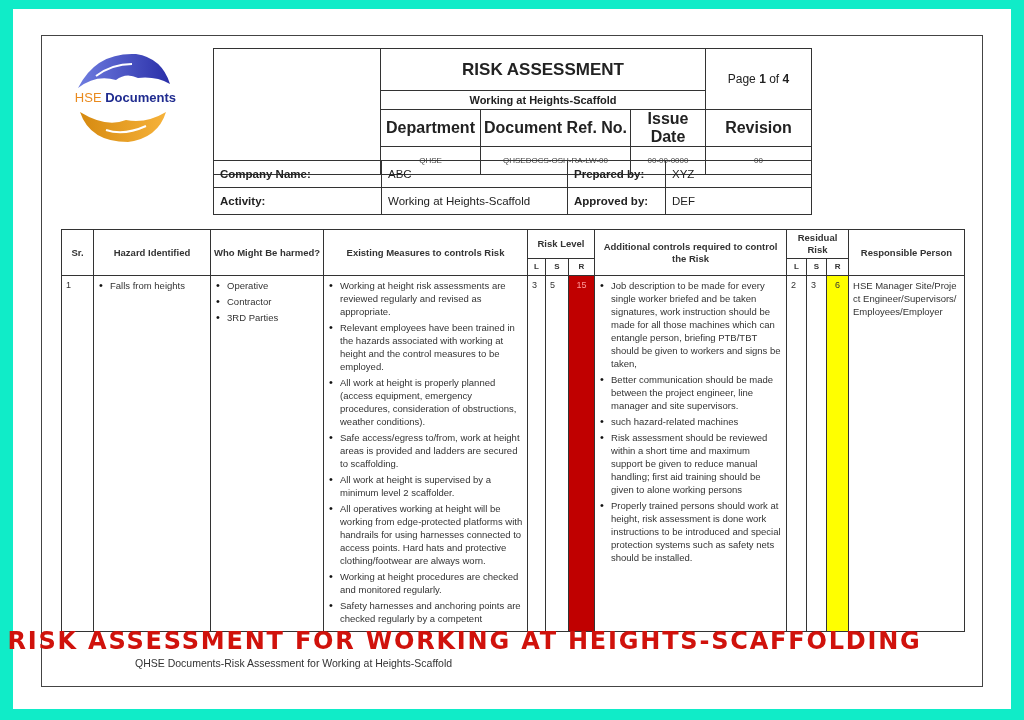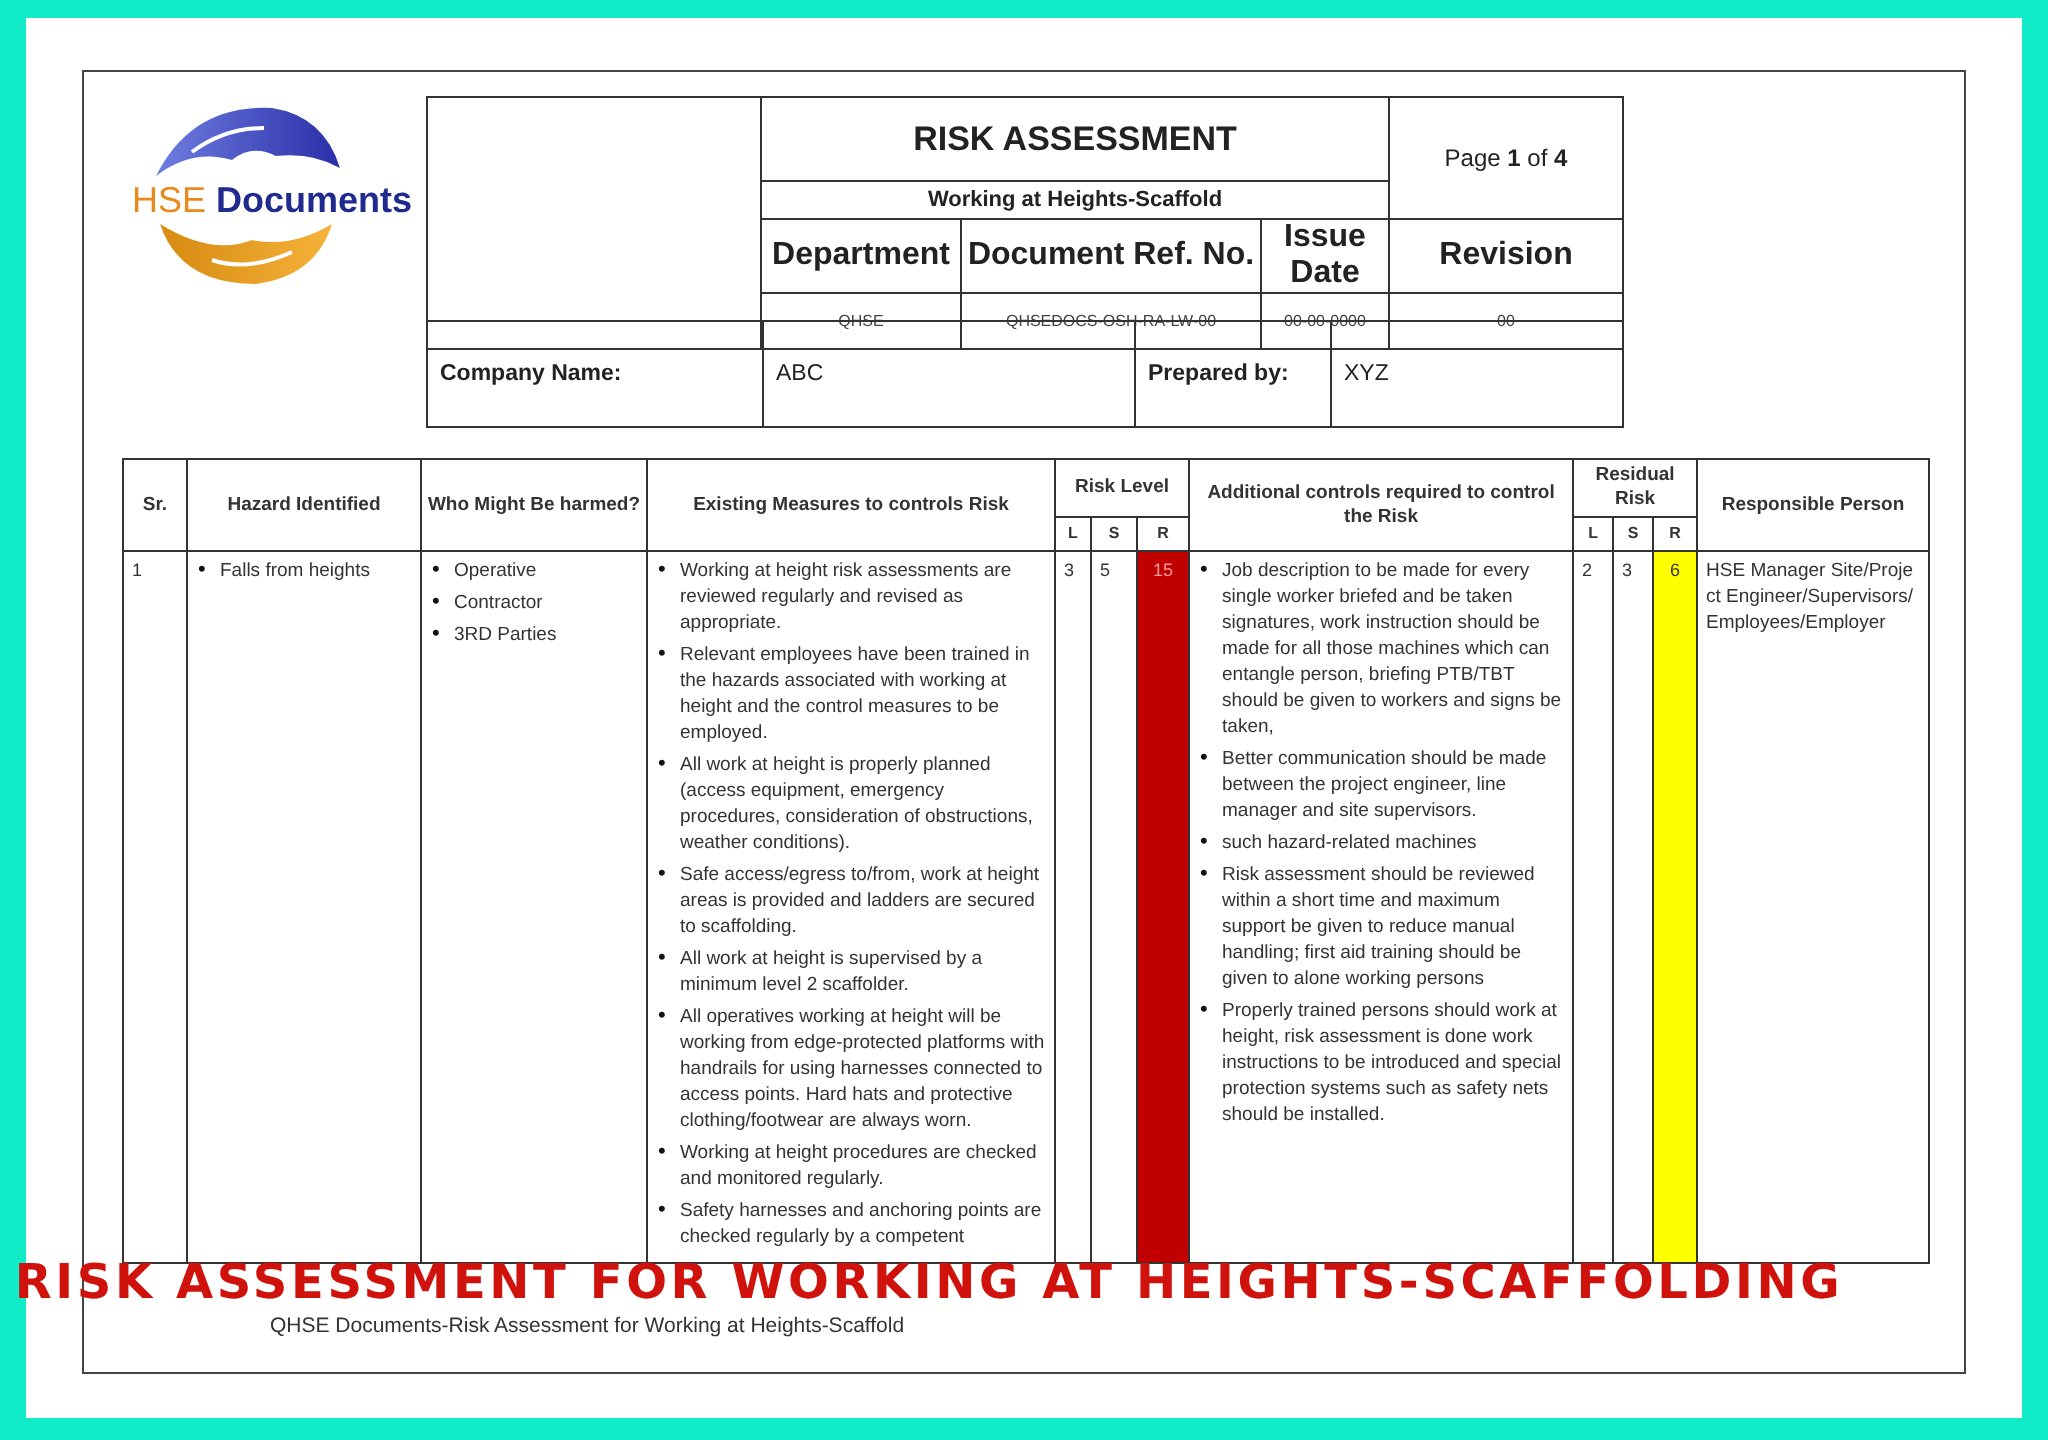--- a/index.html
+++ b/index.html
@@ -3,21 +3,21 @@
 <meta charset="utf-8">
 <style>
   * { box-sizing: border-box; margin: 0; padding: 0; }
   html, body { width: 1024px; height: 720px; overflow: hidden; }
   body { background: #10ecc8; font-family: "Liberation Sans", sans-serif; position: relative; }
   .page { position: absolute; left: 13px; top: 9px; width: 998px; height: 700px; background: #ffffff; }
   .doc-frame { position: absolute; left: 28px; top: 26px; width: 942px; height: 652px; border: 1px solid #444; }
 
   
   .logo { position: absolute; left: 66px; top: 50px; width: 110px; height: 95px; }
-  .logo-text { position: absolute; left: 0; top: 40px; width: 110px; text-align: left; font-size: 18px; font-weight: bold; white-space: nowrap; }
+  .logo-text { position: absolute; left: 0; top: 40px; width: 110px; text-align: right; font-size: 13px; font-weight: bold; white-space: nowrap; }
   .logo-hse { color: #e98a1e; font-weight: normal; }
   .logo-doc { color: #1f2b8f; }
 
   
   table { border-collapse: collapse; }
   .hdr { position: absolute; left: 213px; top: 48px; width: 599px; height: 95px; }
   .hdr td { border: 1.5px solid #333; text-align: center; vertical-align: middle; color: #222; }
   .hdr .title { font-size: 17px; font-weight: bold; height: 42px; }
   .hdr .subtitle { font-size: 11px; font-weight: bold; height: 19px; }
   .hdr .colhead { font-size: 16px; font-weight: bold; height: 20px; }
@@ -80,39 +80,45 @@
     <td rowspan="2" class="page-no">
       <span>Page</span> <b>1</b> <span>of</span> <b>4</b>
     </td>
   </tr>
   <tr>
         <td colspan="3" class="subtitle">Working at Heights-Scaffold</td>
       </tr>
   <tr>
     <td class="colhead" style="width:100px">Department</td>
     <td class="colhead" style="width:150px">Document Ref. No.</td>
-    <td class="colhead" style="width:64px">Issue Date</td>
+    <td class="colhead" style="width:75px">Issue Date</td>
     <td class="colhead">Revision</td>
   </tr>
   <tr>
     <td class="val">QHSE</td>
     <td class="val">QHSEDOCS-OSH-RA-LW-00</td>
     <td class="val">00-00-0000</td>
     <td class="val">00</td>
   </tr>
 </tbody>
   </table>
 
 <table class="info">
   <tbody>
       <tr>
     <td class="lbl" style="width:168px">Company Name:</td>
     <td style="width:186px">ABC</td>
     <td class="lbl" style="width:98px">Prepared by:</td>
     <td>XYZ</td>
+  </tr>
+  <tr>
+    <td class="lbl">Activity:</td>
+    <td>Working at Heights-Scaffold</td>
+    <td class="lbl">Approved by:</td>
+    <td>DEF</td>
   </tr>
 </tbody>
   </table>
 
 <table class="main">
   <colgroup>
     <col style="width:32px">
       <col style="width:117px">
       <col style="width:113px">
       <col style="width:204px">

